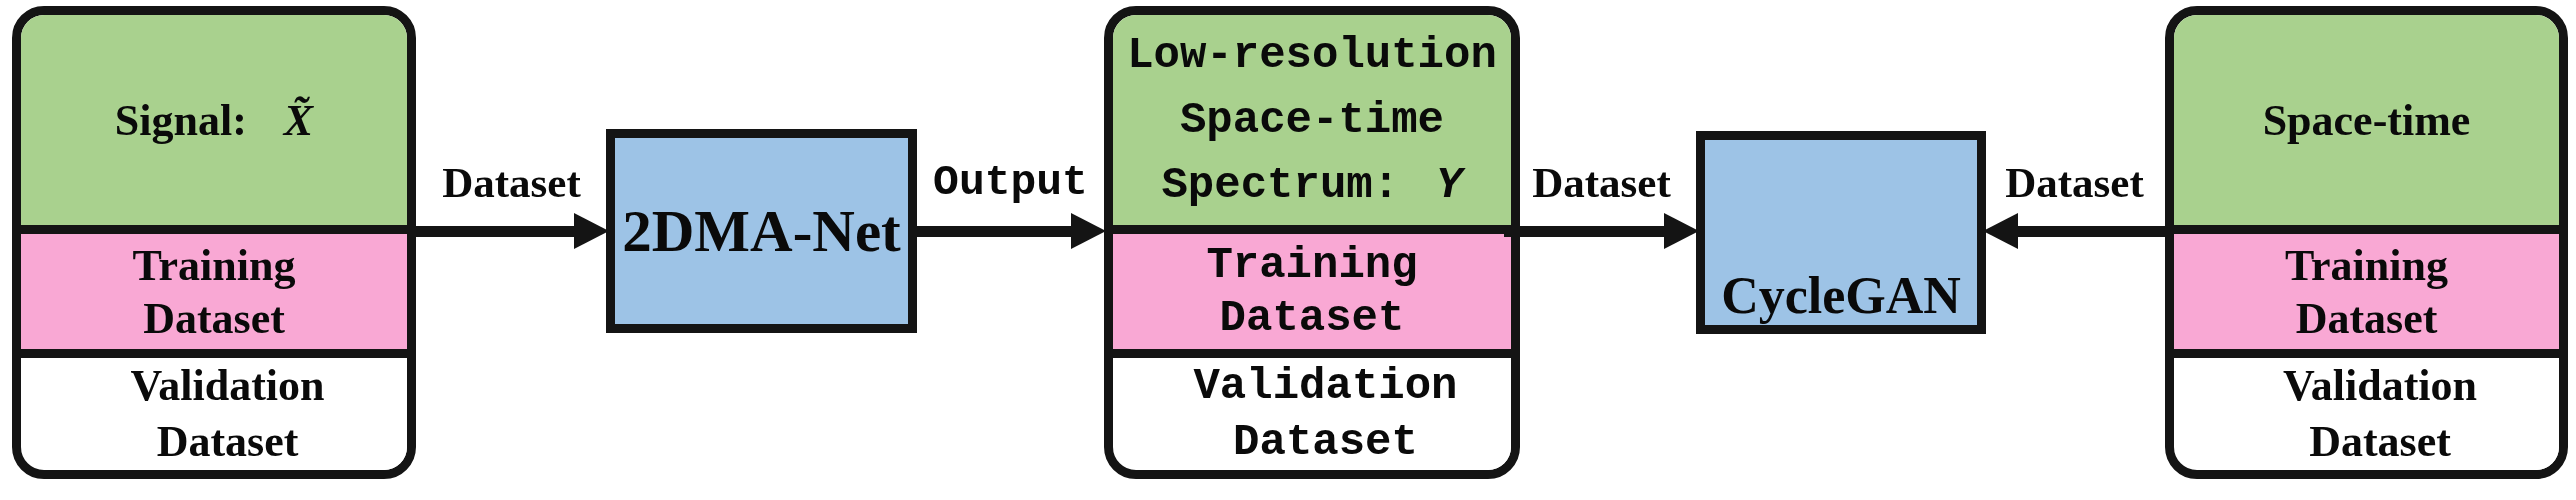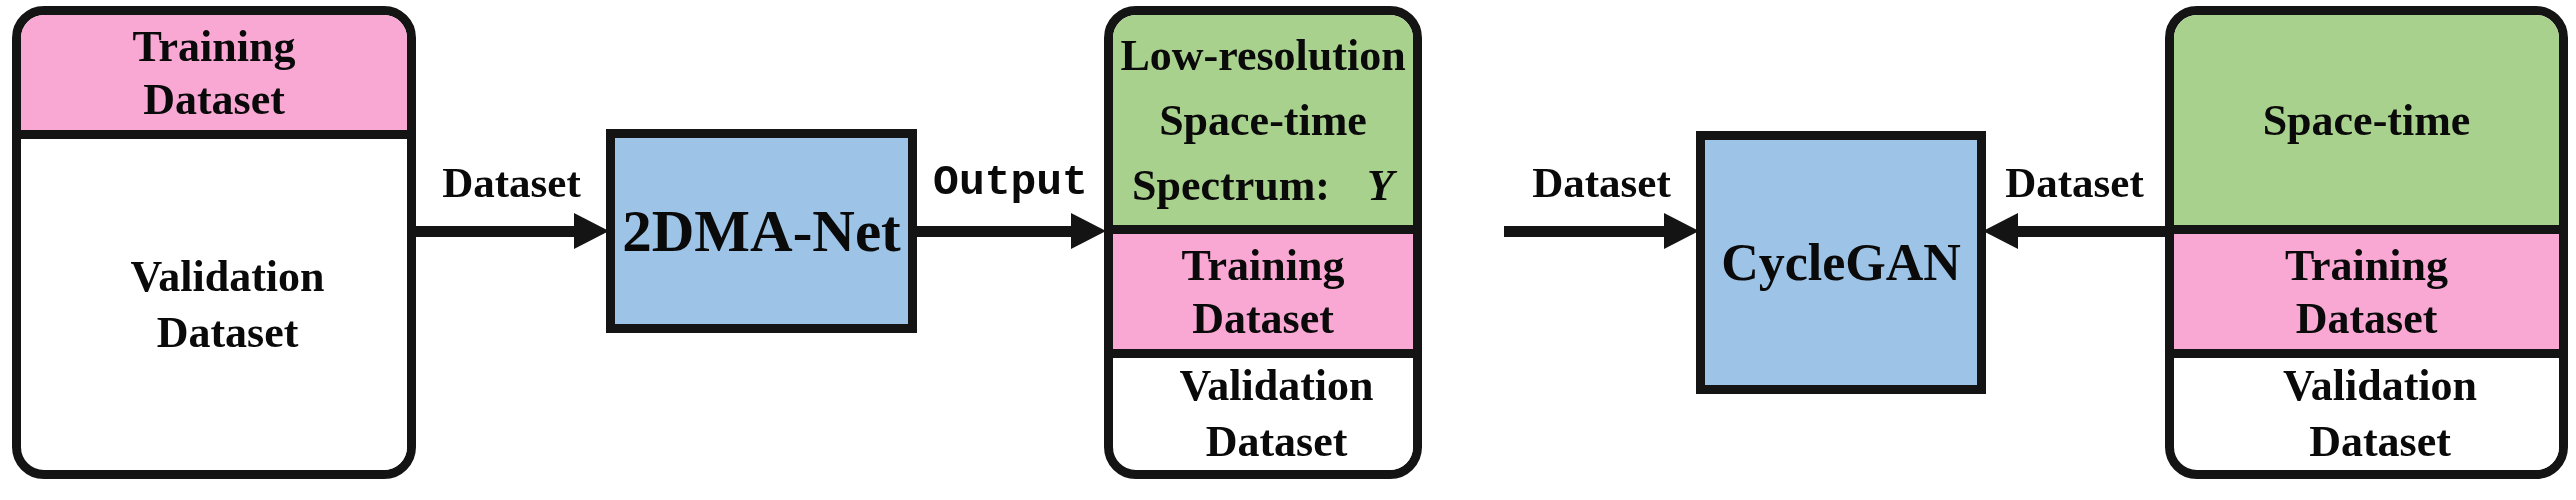--- a/index.html
+++ b/index.html
@@ -66,21 +66,21 @@
     position: absolute;
     box-sizing: border-box;
     border: 9.5px solid var(--line);
     background: var(--blue);
     display: flex;
     align-items: center;
     justify-content: center;
     white-space: nowrap;
   }
   .node-2dma { left: 606px; top: 129px; width: 311px; height: 204px; font-size: 59px; }
-  .node-cyclegan { left: 1696px; top: 131px; width: 290px; height: 263px; font-size: 52px; }
+  .node-cyclegan { left: 1696px; top: 131px; width: 290px; height: 203px; font-size: 52px; align-items: flex-end; }
 
   
   .arrow { position: absolute; top: 213px; height: 37px; }
   .arrow .shaft { position: absolute; top: 12.7px; height: 11px; background: var(--line); }
   .arrow-right .shaft { left: 0; right: 27px; }
   .arrow-left  .shaft { left: 27px; right: 0; }
   .arrow .head {
     position: absolute; top: 0; width: 0; height: 0;
     border-top: 18px solid transparent;
     border-bottom: 18px solid transparent;
@@ -96,29 +96,32 @@
     line-height: 52px;
     text-align: center;
     font-size: 43px;
     white-space: nowrap;
   }
   .pos-a1 { left: 414px;  width: 195px; }
   .pos-a2 { left: 915px; width: 191px; font-family: Liberation Mono, monospace; }
   .pos-a3 { left: 1504px; width: 195px; }
   .pos-a4 { left: 1983px; width: 183px; }
   .box-1 { left: 12px;   width: 404px; }
-  .box-2 { left: 1104px; width: 318px; }
+  .box-2 { left: 1104px; width: 416px; font-family: Liberation Mono, monospace; }
   .box-3 { left: 2165px; width: 403px; }
 </style>
 </head>
 <body>
 
 <div class="canvas">
 
   <div class="dataset-box box-1">
+    <div class="sec sec-green">
+      <div class="title-line"><span>Signal:</span><span class="mvar">X̃</span></div>
+    </div>
     <div class="sec sec-train">
       <div>Training</div>
       <div>Dataset</div>
     </div>
     <div class="sec sec-valid">
       <div>Validation</div>
       <div>Dataset</div>
     </div>
   </div>
 

